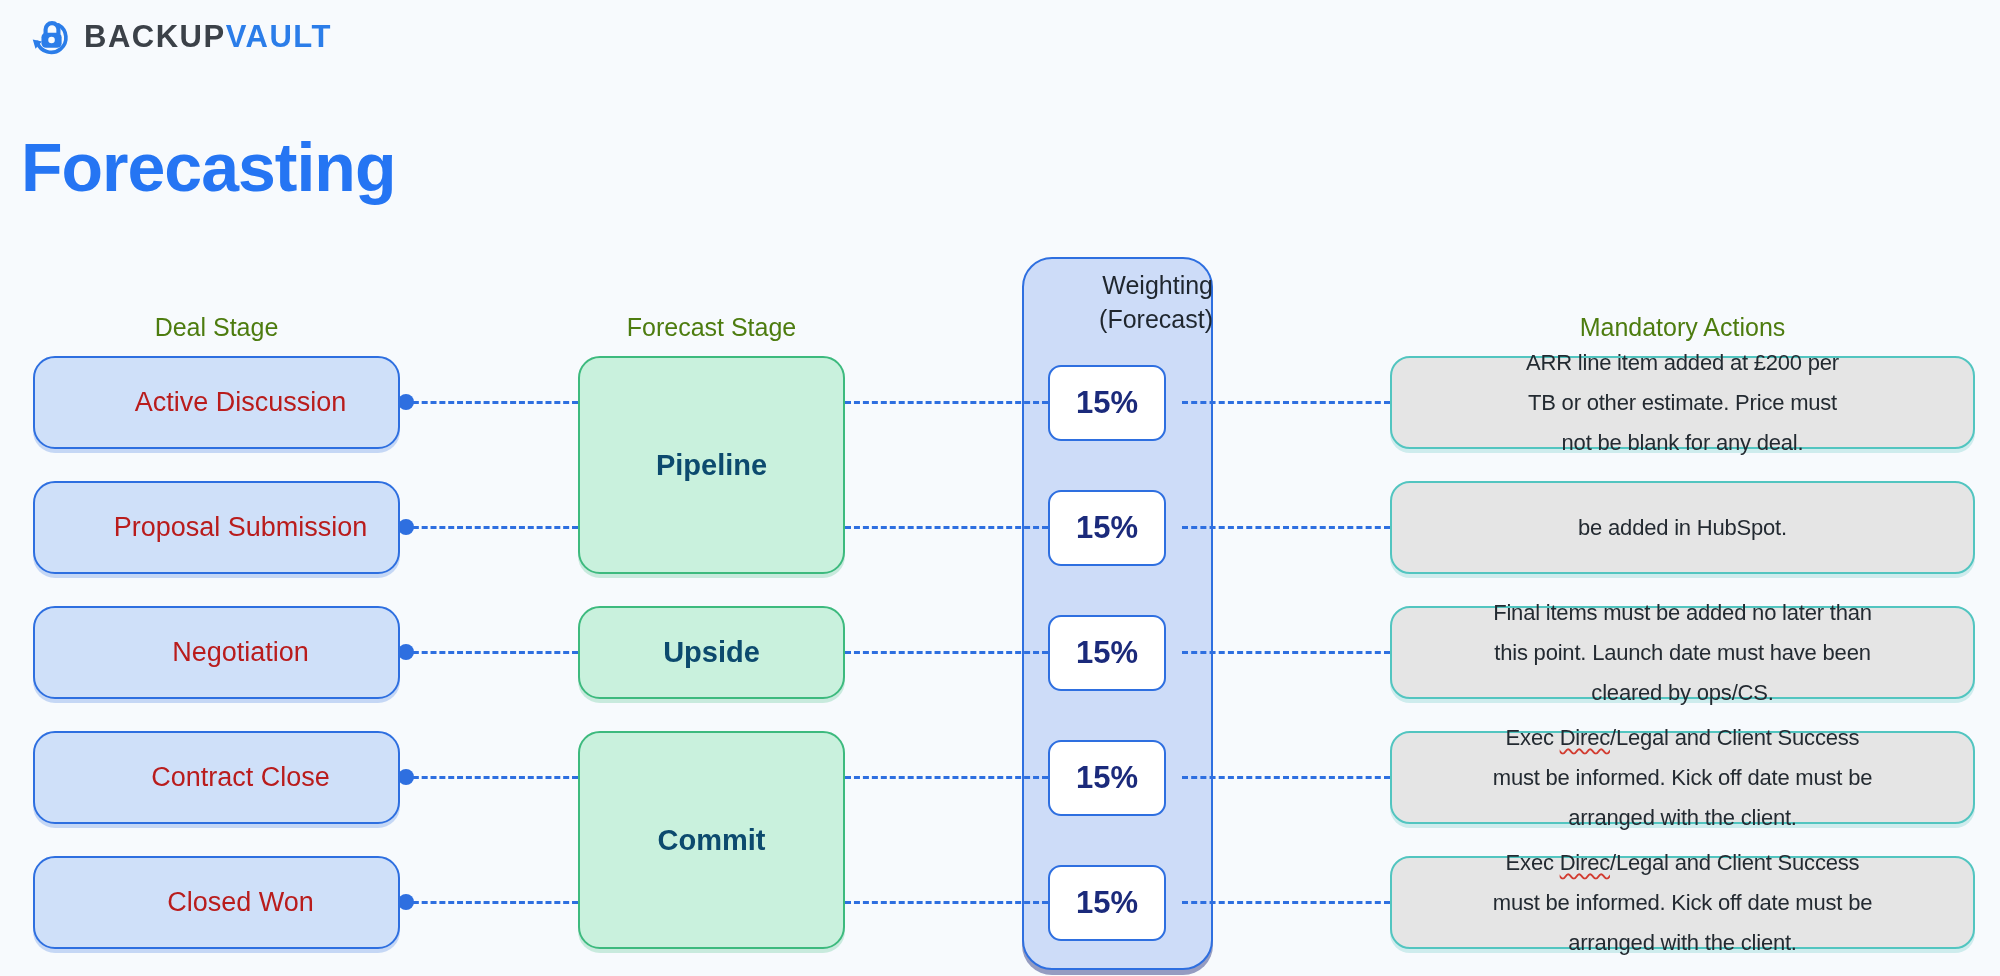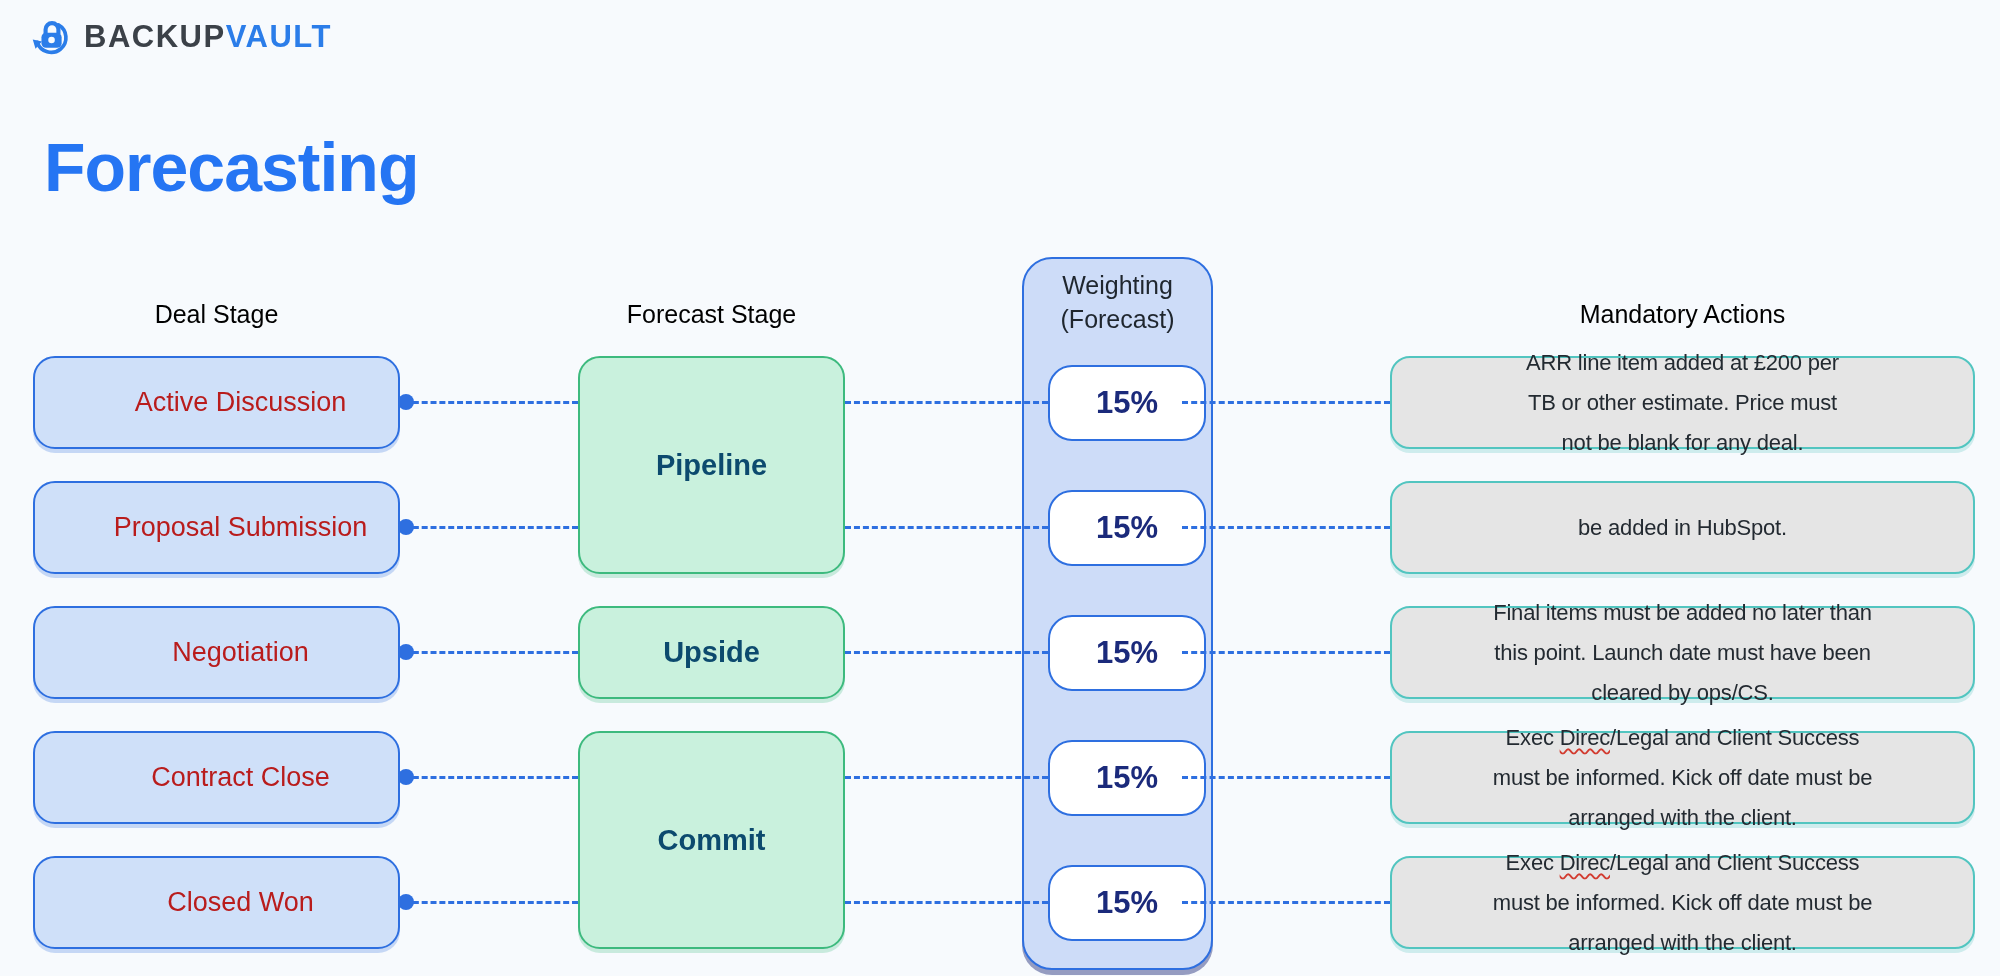--- a/index.html
+++ b/index.html
@@ -12,46 +12,46 @@
   }
   .abs { position:absolute;text-align:center; }
 
   
   .logo { left:30px; top:12px; display:flex; align-items:center; gap:10px; }
   .logo-text { font-size:31px; font-weight:700; letter-spacing:1.5px; color:#3b4148; }
   .logo-text .brand2 { color:#2b7de9; }
 
   
   .page-title {
-    left:44px; top:128px;
+    left:21px; top:128px;
     font-size:68px; font-weight:800; letter-spacing:-1px;
     color:#2575f3;
   }
 
   
   .col-header {
-    top:298px; height:32px;
-    font-size:25px; font-weight:500; color:#000000;
+    top:311px; height:32px;
+    font-size:25px; font-weight:500; color:#4d7c0f;
     text-align:center; line-height:32px;
   }
   .hdr-deal     { left:33px;   width:367px; }
   .hdr-forecast { left:578px;  width:267px; }
   .hdr-actions  { left:1390px; width:585px; }
 
   
   .weight-panel {
     left:1022px; top:257px; width:191px; height:713px;
     background:#cddcf8;
     border:2.5px solid #2e6fe0;
     border-radius:30px;
     box-shadow:0 5px 0 rgba(28,42,120,0.45);
   }
   .weight-header {
     left:1022px; top:268px; width:191px;
-    text-align:center; font-size:25px; font-weight:500;
+    text-align:right; font-size:25px; font-weight:500;
     color:#1f262e; line-height:34px;
   }
 
   
   .deal-box {
     left:33px; width:367px; height:93px;
     background:#cfe0f9;
     border:2.5px solid #2e6fe0;
     border-radius:22px;
     display:flex; align-items:center; justify-content:center;
@@ -66,24 +66,24 @@
     background:#c9f1dd;
     border:2.5px solid #3dba7e;
     border-radius:22px;
     display:flex; align-items:center; justify-content:center;
     font-size:29px; font-weight:700; color:#0c4a6e;
     box-shadow:0 4px 0 rgba(61,186,126,0.25);
   }
 
   
   .weight-badge {
-    left:1048px; width:158px; height:76px;
+    left:1048px; width:118px; height:76px;
     background:#ffffff;
     border:2.5px solid #2e6fe0;
-    border-radius:24px;
+    border-radius:13px;
     display:flex; align-items:center; justify-content:center;
     font-size:31px; font-weight:700; color:#1b2a7b;
   }
 
   
   .action-box {
     left:1390px; width:585px; height:93px;
     background:#e5e5e5;
     border:2.5px solid #52c5c0;
     border-radius:20px;

